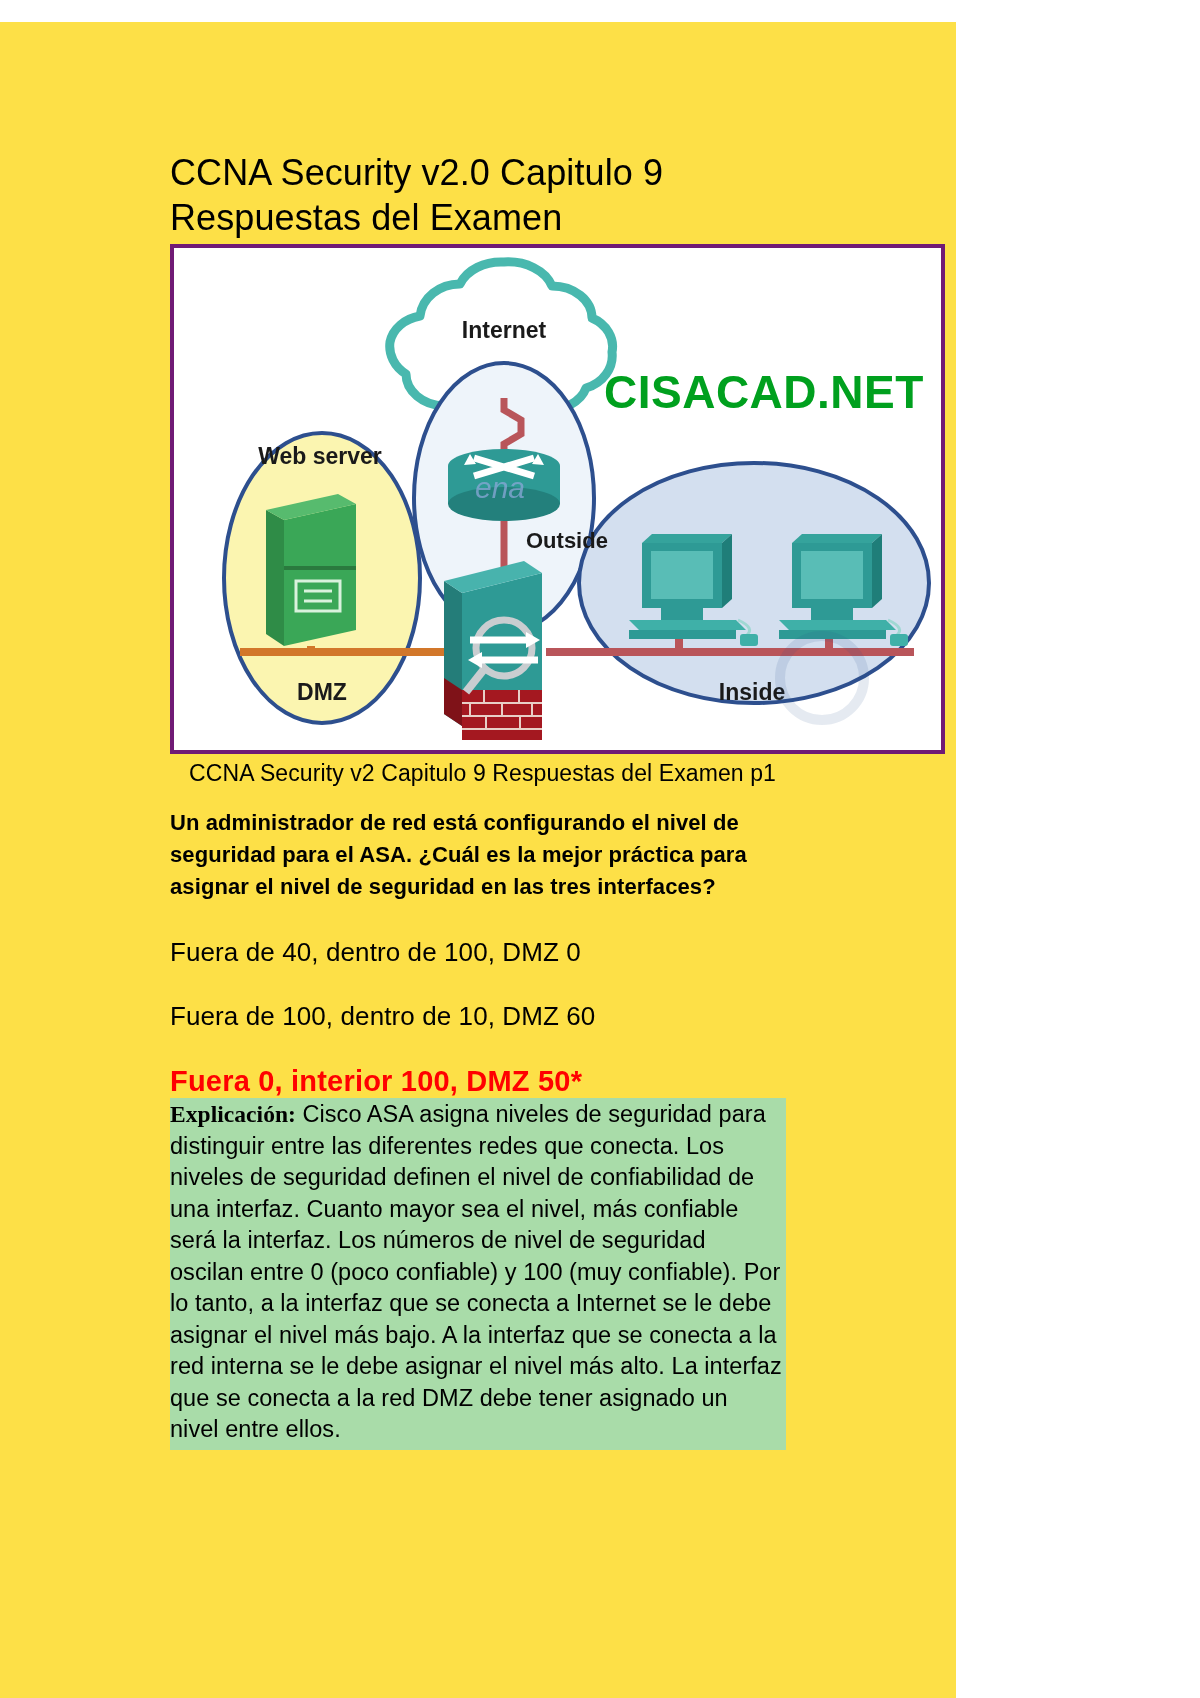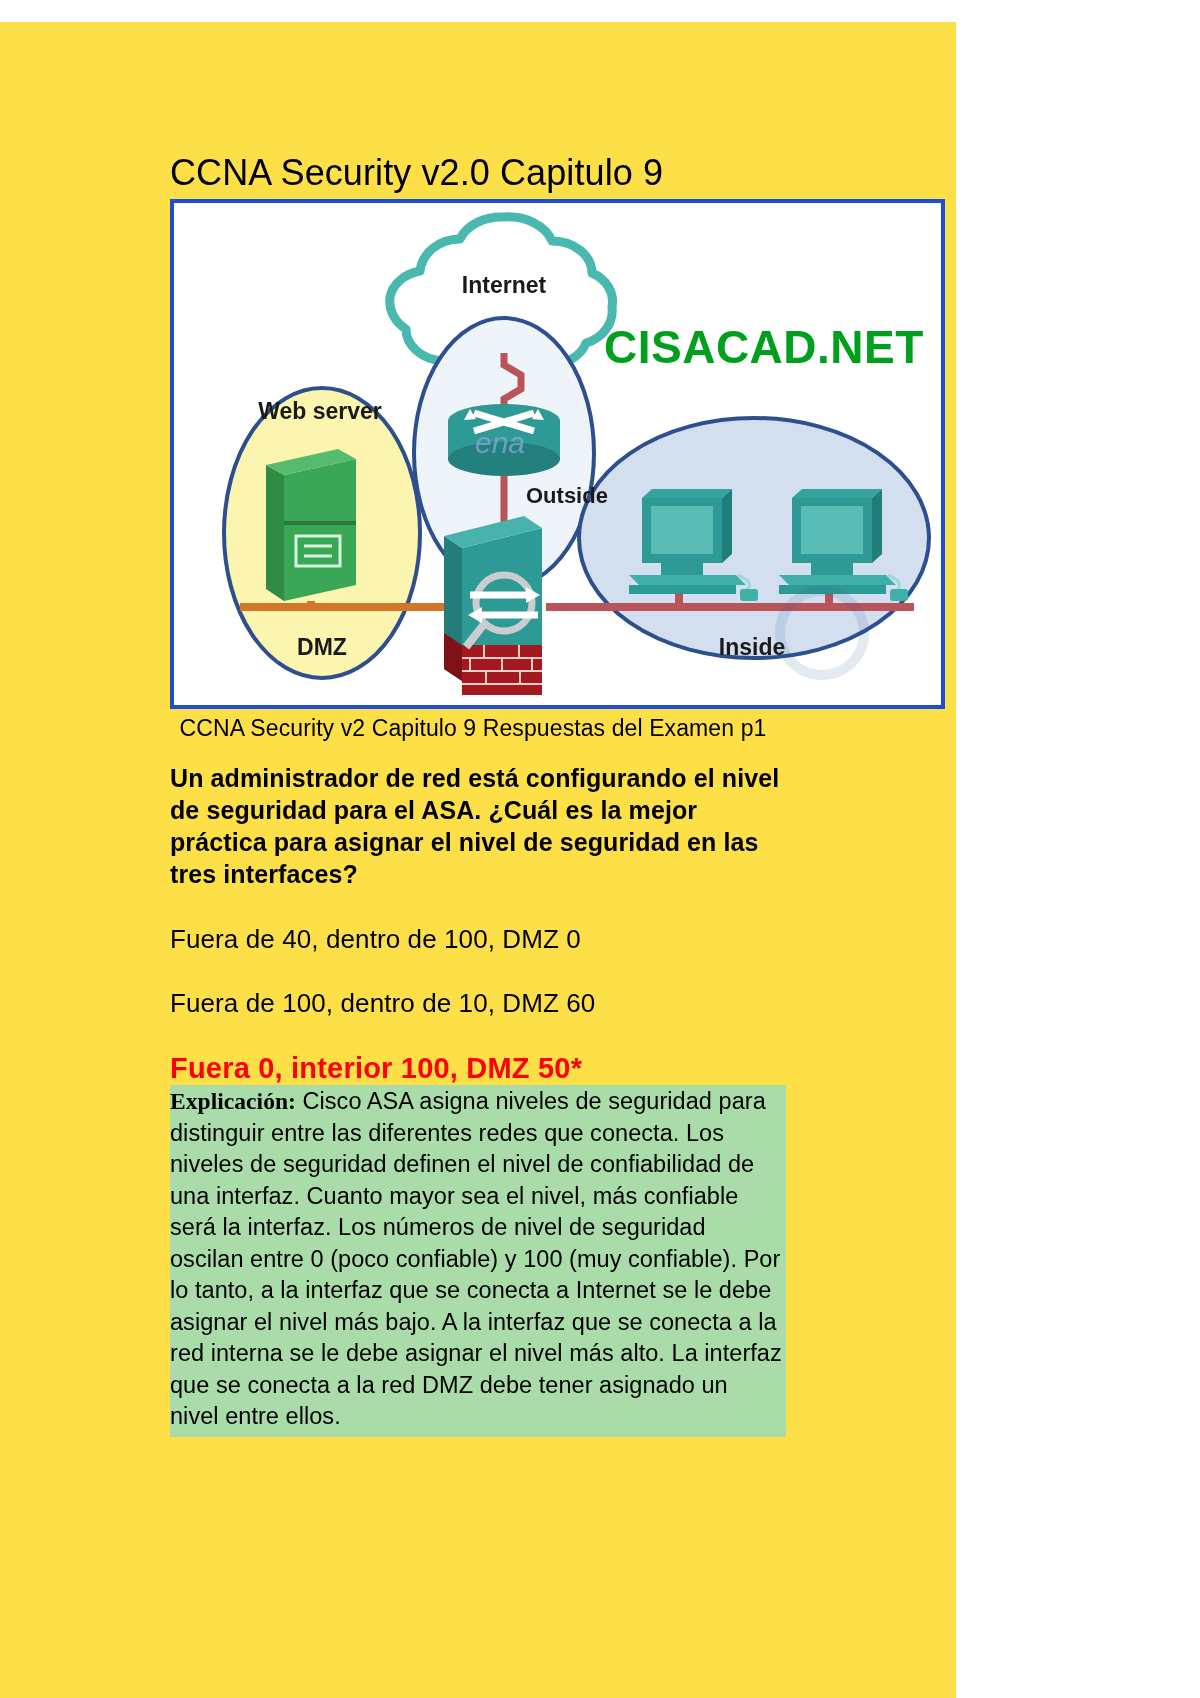--- a/index.html
+++ b/index.html
@@ -33,36 +33,36 @@
   }
   .q-heading {
     font-size: 24px;
     font-weight: bold;
     letter-spacing: 0.6px;
     margin: 14px 0 6px 0;
   }
   .figure-box {
     width: 775px;
     height: 510px;
-    border: 4px solid #1d4ed8;
+    border: 4px solid #701a75;
     background: #ffffff;
     box-sizing: border-box;
     position: relative;
     overflow: hidden;
   }
   .figure-box svg { display: block; }
   .figure-caption {
-    text-align: center;
+    text-align: right;
     font-size: 23px;
     margin: 6px 0 0 0;
     padding-right: 10px;
     letter-spacing: 0.1px;
   }
   .q-body {
-    font-size: 25px;
+    font-size: 22px;
     font-weight: bold;
     line-height: 32px;
     margin: 20px 0 0 0;
     letter-spacing: 0.1px;
     max-width: 790px;
   }
   .answer {
     font-size: 26px;
     line-height: 30px;
     margin: 2px 0 0 0;
@@ -97,20 +97,21 @@
     fill: #00a01e;
   }
 </style>
 </head>
 <body>
 
 <div class="page">
 
   <h1 class="doc-title">
     <span>CCNA Security v2.0 Capitulo 9</span><br>
+    <span>Respuestas del Examen</span>
   </h1>
 
 
   <div class="figure-box">
     <svg width="767" height="502" viewBox="0 0 767 502">
 
       <g>
         <path d="M246 68
                  a40 36 0 0 1 40 -32
                  a44 34 0 0 1 44 -22

